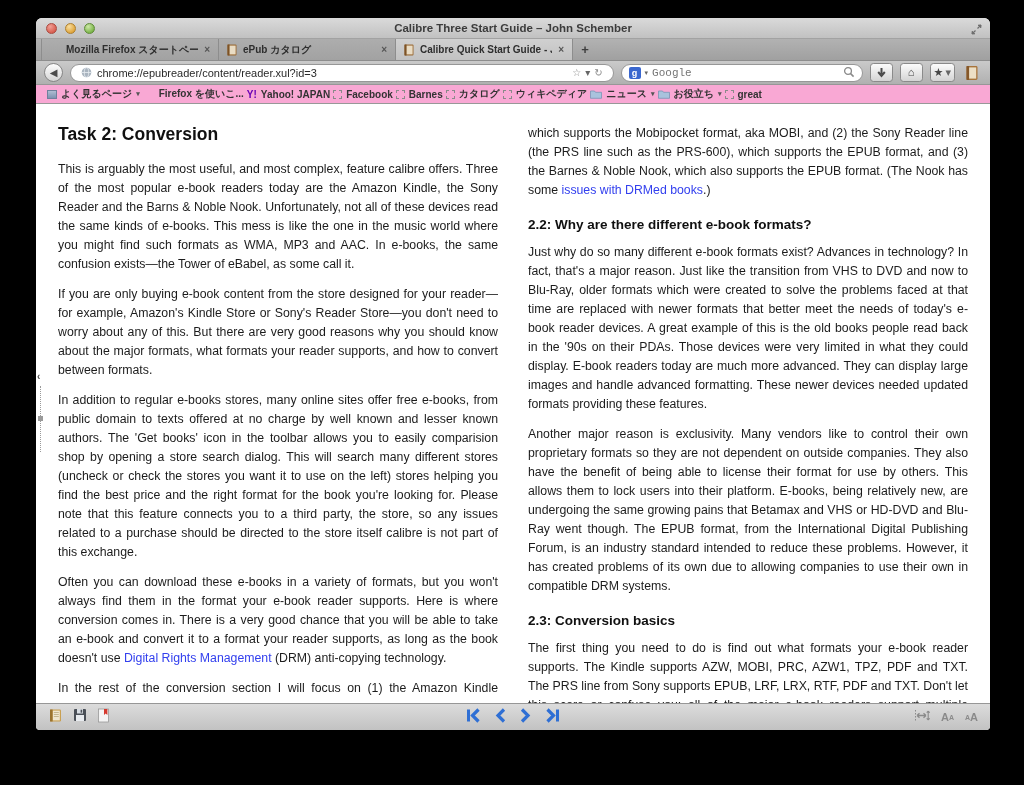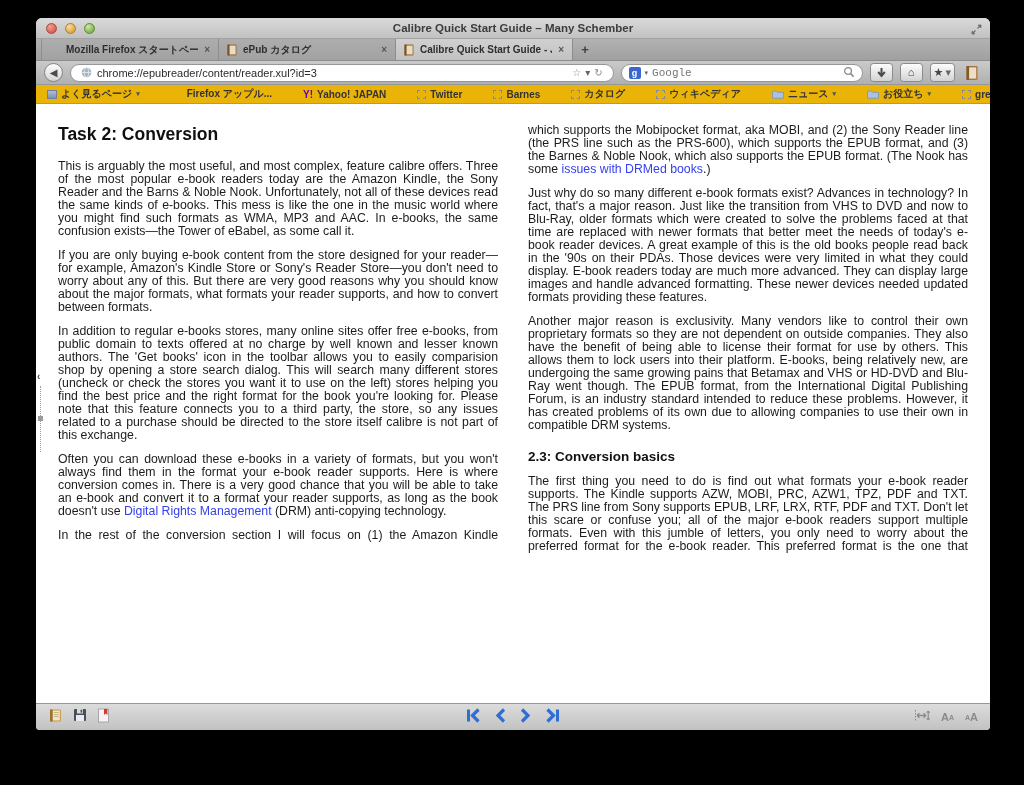--- a/index.html
+++ b/index.html
@@ -84,41 +84,41 @@
   .mini-caret { font-size:7px; color:#666; }
   .toolbtn {
     height:19px; min-width:23px; border:1px solid #8a8a8a; border-radius:3.5px;
     background:linear-gradient(#fcfcfc,#d4d4d4); color:#474747;
     display:flex; align-items:center; justify-content:center; gap:2px; padding:0 3px;
   }
   .toolbtn span { font-size:11px; line-height:11px; }
   .plain-icon { display:flex; align-items:center; justify-content:center; width:20px; }
   
   .bookmarksbar {
-    height:19px; background:#eab308; border-bottom:1px solid #989898;
-    display:flex; align-items:center; gap:31px; padding:0 11px;
+    height:19px; background:#f9a8d4; border-bottom:1px solid #989898;
+    display:flex; align-items:center; gap:3px; padding:0 11px;
     font-size:10px; font-weight:bold; color:#333; white-space:nowrap; overflow:hidden;
   }
   .bm { display:flex; align-items:center; gap:4px; }
   .bm .caret { font-size:7px; color:#555; }
   .dashed { width:9px; height:9px; border:1px dashed #8a8a8a; background:transparent; flex:0 0 9px; }
   .thumb { width:10px; height:9px; background:linear-gradient(#aebdd2,#7e92b2); border:1px solid #70809c; flex:0 0 10px; }
   .folder-ic { width:12px; height:10px; flex:0 0 12px; }
   .yicon { color:#6b00b5; font-weight:bold; font-size:10px; }
   
   .content {
     position:absolute; top:88px; bottom:27px; left:0; right:0; background:#fff; overflow:hidden;
   }
   .col { position:absolute; top:0; bottom:0; overflow:hidden; }
   .col.left  { left:22px;  width:440px; }
   .col.right { left:492px; width:440px; padding-top:18px; }
   .col h1 { font-size:17.5px; font-weight:bold; color:#101010; margin:18px 0 15px; }
   .col h2 { font-size:13.5px; font-weight:bold; color:#101010; margin:17px 0 11px; }
   .col p {
-    font-size:12.3px; line-height:13px; color:#1c1c1c;
+    font-size:12.3px; line-height:19px; color:#1c1c1c;
     text-align:justify; margin:0 0 11px;
   }
   .col p.stretch { text-align-last:justify; }
   a.doclink { color:#3340ee; text-decoration:none; }
   .page-arrow { position:absolute; left:1px; top:266px; color:#4a4a4a; font-size:10px; line-height:10px; font-weight:bold; }
   .dotline { position:absolute; left:4px; top:280px; height:66px; width:0; border-left:1px dotted #9a9a9a; }
   .dotmark { position:absolute; left:2px; top:310px; width:5px; height:5px; background:#9a9a9a; }
   
   .readerbar {
     position:absolute; left:0; right:0; bottom:0; height:27px;
@@ -135,21 +135,21 @@
 <body>
 
 <div class="window">
 
   <div class="titlebar">
     <div class="traffic">
       <span class="light red"></span>
       <span class="light yellow"></span>
       <span class="light green"></span>
     </div>
-    <span class="win-title">Calibre Quick Start Guide – Many Schember</span>
+    <span class="win-title">Calibre Three Start Guide – John Schember</span>
     <span class="fullscreen">
       <svg width="13" height="13" viewBox="0 0 13 13">
           <path d="M11 2 L7.5 5.5 M11 2 l-3 0.4 M11 2 l-0.4 3 M2 11 L5.5 7.5 M2 11 l3-0.4 M2 11 l0.4-3" stroke="#6e6e6e" stroke-width="1.2" fill="none"></path>
         </svg>
     </span>
   </div>
 
   <div class="tabstrip">
     <div class="tab">
       <span class="favicon"><span class="fx-ball"></span></span>
@@ -231,29 +231,29 @@
   </div>
 
   <div class="bookmarksbar">
     <span class="bm">
       <span class="thumb"></span>
       <span>よく見るページ</span>
       <span class="caret">▾</span>
     </span>
     <span class="bm">
       <span class="favicon"><span class="fx-ball"></span></span>
-      <span>Firefox アップル...</span>
+      <span>Firefox を使いこ...</span>
     </span>
     <span class="bm">
       <span class="yicon">Y!</span>
       <span>Yahoo! JAPAN</span>
     </span>
     <span class="bm">
       <span class="dashed"></span>
-      <span>Twitter</span>
+      <span>Facebook</span>
     </span>
     <span class="bm">
       <span class="dashed"></span>
       <span>Barnes</span>
     </span>
     <span class="bm">
       <span class="dashed"></span>
       <span>カタログ</span>
     </span>
     <span class="bm">
@@ -293,20 +293,21 @@
       <h1>Task 2: Conversion</h1>
       <p>This is arguably the most useful, and most complex, feature calibre offers. Three of the most popular e-book readers today are the Amazon Kindle, the Sony Reader and the Barns &amp; Noble Nook. Unfortunately, not all of these devices read the same kinds of e-books. This mess is like the one in the music world where you might find such formats as WMA, MP3 and AAC. In e-books, the same confusion exists—the Tower of eBabel, as some call it.</p>
       <p>If you are only buying e-book content from the store designed for your reader—for example, Amazon's Kindle Store or Sony's Reader Store—you don't need to worry about any of this. But there are very good reasons why you should know about the major formats, what formats your reader supports, and how to convert between formats.</p>
       <p>In addition to regular e-books stores, many online sites offer free e-books, from public domain to texts offered at no charge by well known and lesser known authors. The 'Get books' icon in the toolbar allows you to easily comparision shop by opening a store search dialog. This will search many different stores (uncheck or check the stores you want it to use on the left) stores helping you find the best price and the right format for the book you're looking for. Please note that this feature connects you to a third party, the store, so any issues related to a purchase should be directed to the store itself calibre is not part of this exchange.</p>
       <p><span>Often you can download these e-books in a variety of formats, but you won't always find them in the format your e-book reader supports. Here is where conversion comes in. There is a very good chance that you will be able to take an e-book and convert it to a format your reader supports, as long as the book doesn't use </span><a class="doclink" href="#">Digital Rights Management</a><span> (DRM) anti-copying technology.</span></p>
       <p class="stretch">In the rest of the conversion section I will focus on (1) the Amazon Kindle</p>
     </div>
 
     <div class="col right">
       <p><span>which supports the Mobipocket format, aka MOBI, and (2) the Sony Reader line (the PRS line such as the PRS-600), which supports the EPUB format, and (3) the Barnes &amp; Noble Nook, which also supports the EPUB format. (The Nook has some </span><a class="doclink" href="#">issues with DRMed books</a><span>.)</span></p>
+      <h2>2.2: Why are there different e-book formats?</h2>
       <p>Just why do so many different e-book formats exist? Advances in technology? In fact, that's a major reason. Just like the transition from VHS to DVD and now to Blu-Ray, older formats which were created to solve the problems faced at that time are replaced with newer formats that better meet the needs of today's e-book reader devices. A great example of this is the old books people read back in the '90s on their PDAs. Those devices were very limited in what they could display. E-book readers today are much more advanced. They can display large images and handle advanced formatting. These newer devices needed updated formats providing these features.</p>
       <p>Another major reason is exclusivity. Many vendors like to control their own proprietary formats so they are not dependent on outside companies. They also have the benefit of being able to license their format for use by others. This allows them to lock users into their platform. E-books, being relatively new, are undergoing the same growing pains that Betamax and VHS or HD-DVD and Blu-Ray went though. The EPUB format, from the International Digital Publishing Forum, is an industry standard intended to reduce these problems. However, it has created problems of its own due to allowing companies to use their own in compatible DRM systems.</p>
       <h2>2.3: Conversion basics</h2>
       <p class="stretch">The first thing you need to do is find out what formats your e-book reader supports. The Kindle supports AZW, MOBI, PRC, AZW1, TPZ, PDF and TXT. The PRS line from Sony supports EPUB, LRF, LRX, RTF, PDF and TXT. Don't let this scare or confuse you; all of the major e-book readers support multiple formats. Even with this jumble of letters, you only need to worry about the preferred format for the e-book reader. This preferred format is the one that</p>
     </div>
   </div>
 
   <div class="readerbar">
     <div class="rb-left">
       <span>

